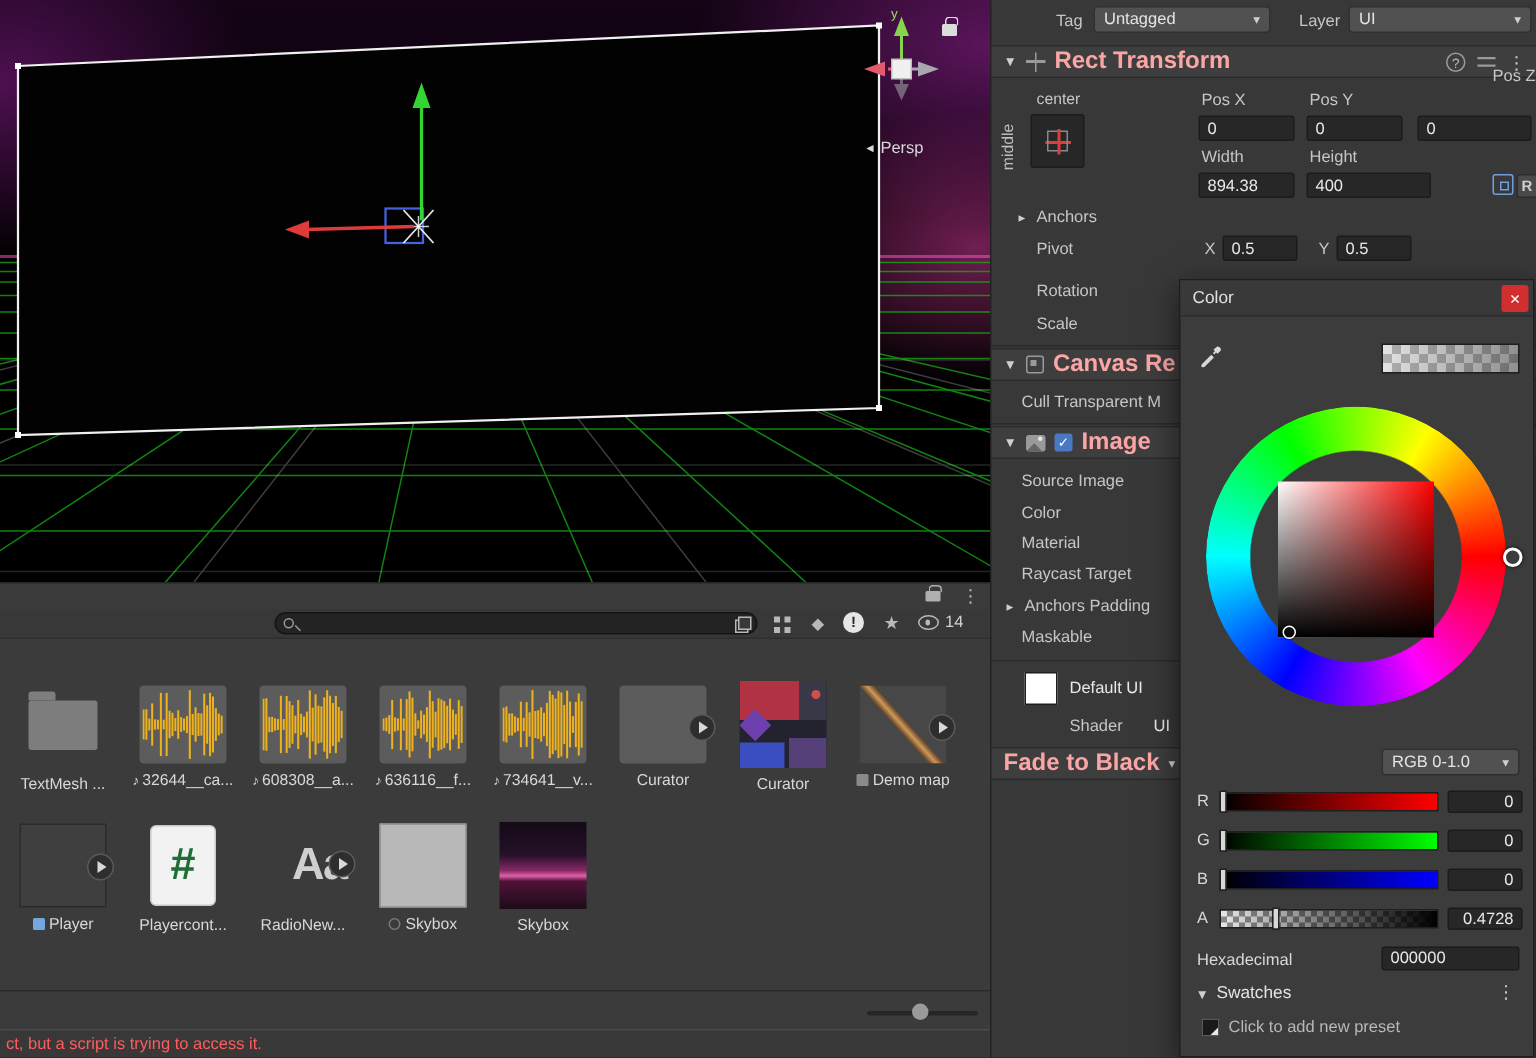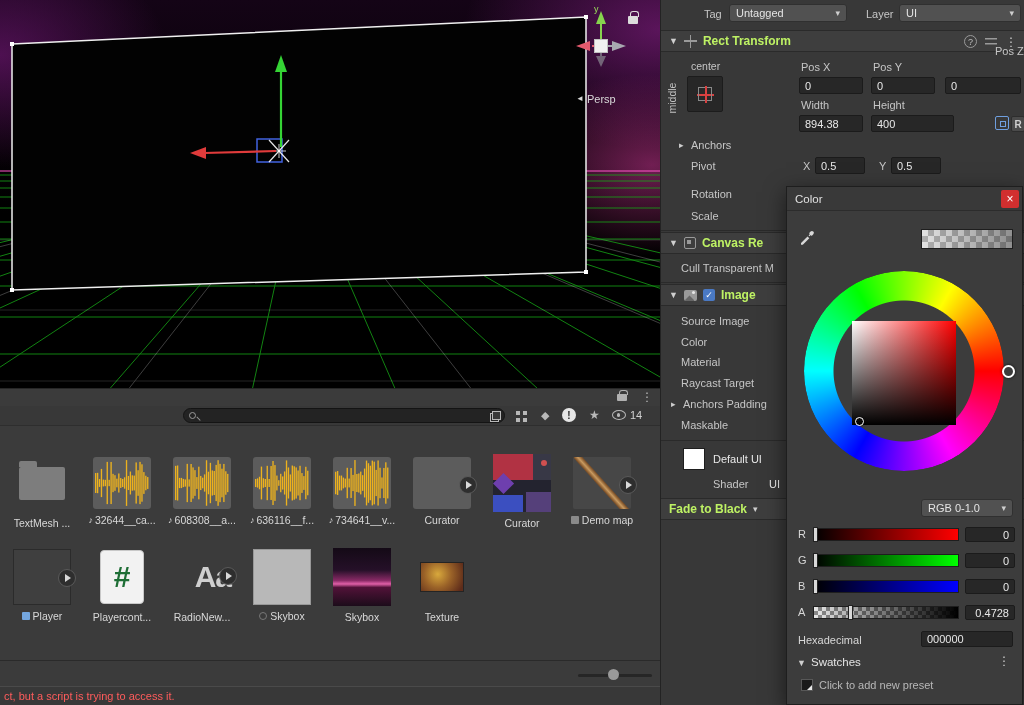--- a/index.html
+++ b/index.html
@@ -107,21 +107,21 @@
   .inspector{position:absolute;left:660px;top:0;width:364px;height:705px;background:#383838;
     border-left:1px solid #232323;overflow:hidden;}
   .ilabel{position:absolute;font-size:11px;color:#c6c6c6;white-space:nowrap;}
   .ivalue{color:#e8e8e8;}
   .dropdown{position:absolute;height:18px;background:#515151;border:1px solid #303030;border-radius:3px;
     color:#e4e4e4;font-size:11px;display:flex;align-items:center;justify-content:space-between;padding:0 6px;}
   .dropdown .caret{font-size:9px;color:#cfcfcf;margin-left:4px;}
   .header-row{position:absolute;left:0;width:364px;height:22px;background:#3e3e3e;
     border-top:1px solid #2a2a2a;border-bottom:1px solid #2a2a2a;display:flex;align-items:center;gap:6px;padding-left:8px;}
   .fold{font-size:9px;color:#cfcfcf;flex:none;}
-  .htitle{font-size:12px;font-weight:bold;color:#bef264;}
+  .htitle{font-size:16px;font-weight:bold;color:#fca5a5;}
   .hicons{position:absolute;right:8px;top:4px;display:flex;align-items:center;gap:8px;}
   .help-circ{width:13px;height:13px;border-radius:50%;border:1px solid #9a9a9a;color:#bdbdbd;font-size:9px;
     display:flex;align-items:center;justify-content:center;}
   .sliders-icon{width:12px;height:11px;background:
     linear-gradient(#9a9a9a,#9a9a9a) 0 2px/12px 1.5px no-repeat,
     linear-gradient(#9a9a9a,#9a9a9a) 0 7px/12px 1.5px no-repeat;}
   .kebab{font-size:12px;color:#cfcfcf;line-height:1;}
   .rt-icon{width:13px;height:13px;position:relative;flex:none;}
   .rt-icon::before{content:"";position:absolute;left:0;top:5.7px;width:13px;height:1.6px;background:#9a9a9a;}
   .rt-icon::after{content:"";position:absolute;left:5.7px;top:0;width:1.6px;height:13px;background:#9a9a9a;}
@@ -525,28 +525,20 @@
             <span class="sphereicon"></span>
             <span>Skybox</span>
           </div>
       </div>
       <div class="tile">
         <div class="thumb skytex"></div>
         <div class="tlabel">
             <span>Skybox</span>
           </div>
       </div>
-      <div class="tile">
-        <div class="thumb texture">
-            <div class="tex-img"></div>
-          </div>
-        <div class="tlabel">
-            <span>Texture</span>
-          </div>
-      </div>
     </div>
   </div>
 
   <div class="proj-footer">
     <div class="zoom-track"></div>
     <div class="zoom-knob"></div>
   </div>
 
   <div class="console-bar">
     <span>ct, but a script is trying to access it.</span>

